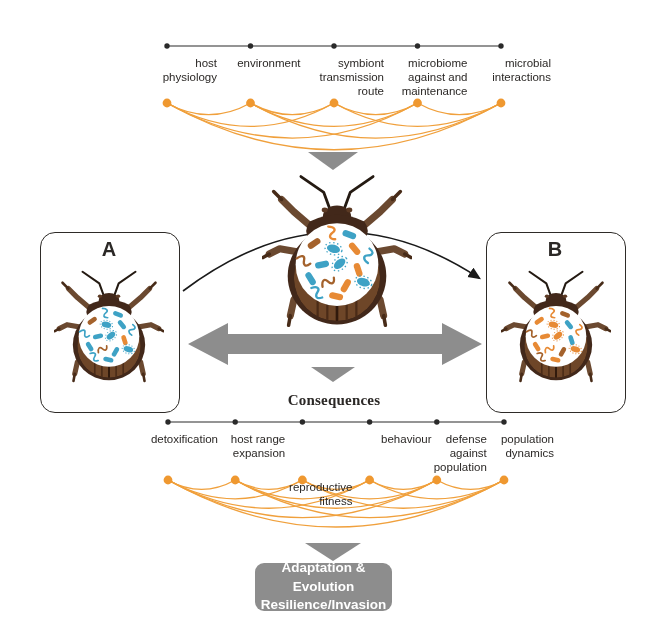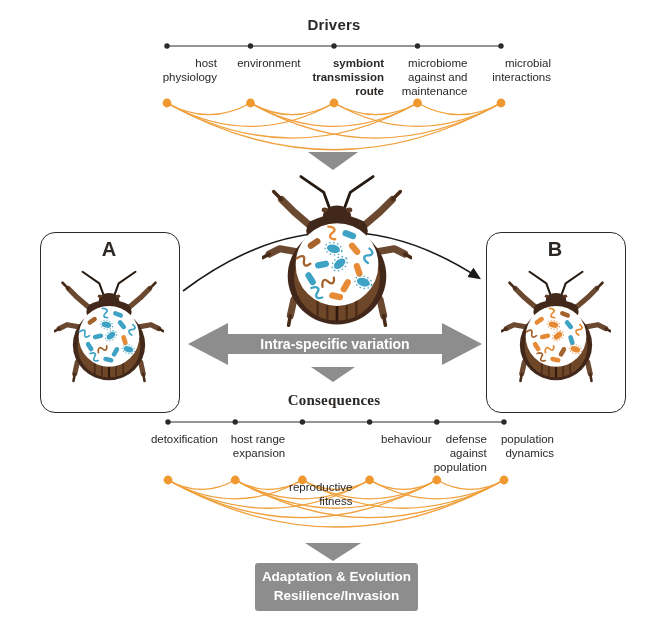--- a/index.html
+++ b/index.html
@@ -6,21 +6,21 @@
   .canvas{position:relative;width:664px;height:630px;background:#ffffff;
           font-family:"Liberation Sans",sans-serif;color:#2B2826;overflow:hidden;}
   .abs{position:absolute;}
   .fig-title{position:absolute;width:220px;text-align:center;font-weight:bold;font-size:15px;letter-spacing:.2px;}
   .node-label{position:absolute;font-size:11.5px;line-height:1.22;text-align:right;
               white-space:pre-line;transform:translateX(-50%);width:100px;}
   .panel{position:absolute;width:138px;height:179px;border:1.7px solid #2E2B28;border-radius:15px;background:transparent;}
   .panel-letter{position:absolute;width:138px;text-align:center;font-size:20px;font-weight:bold;}
   .arrow-label{position:absolute;left:188px;top:336px;width:294px;text-align:center;
                color:#fff;font-weight:bold;font-size:14px;}
-  .outcome{position:absolute;left:255px;top:563px;width:163px;height:48px;border-radius:3px;
+  .outcome{position:absolute;left:255px;top:563px;width:137px;height:48px;border-radius:9px;
            color:#fff;font-weight:bold;font-size:13.5px;line-height:1.4;text-align:center;
            white-space:pre-line;display:flex;align-items:center;justify-content:center;}
   svg{display:block;}
 </style>
 </head>
 <body>
 
 <div class="canvas">
 
   <svg id="bg" class="abs" style="left:0;top:0" width="664" height="630" viewBox="0 0 664 630">
@@ -97,28 +97,27 @@
         <circle cx="436.8" cy="480" r="4.4" fill="#EF9830"></circle>
         <circle cx="504" cy="480" r="4.4" fill="#EF9830"></circle>
       </g>
   </svg>
 
   <div class="panel" style="left:40px;top:232px;"></div>
   <div class="panel" style="left:486px;top:232px;"></div>
   <div class="panel-letter" style="left:40px;top:238px;">A</div>
   <div class="panel-letter" style="left:486px;top:238px;">B</div>
 
-  <div class="fig-title" style="left:224px;top:16px;">Drivers</div>
   <div class="fig-title" style="left:224px;top:392px;font-family:Liberation Serif, serif;">Consequences</div>
 
   <div id="drivers-labels">
       <div class="node-label" style="left: 167px; top: 56px;">host
 physiology</div>
       <div class="node-label" style="left: 250.5px; top: 56px;">environment</div>
-      <div class="node-label" style="left: 334px; top: 56px; font-weight: bold;">symbiont
+      <div class="node-label" style="left: 334px; top: 56px;">symbiont
 transmission
 route</div>
       <div class="node-label" style="left: 417.5px; top: 56px;">microbiome
 against and
 maintenance</div>
       <div class="node-label" style="left: 501px; top: 56px;">microbial
 interactions</div>
     </div>
   <div id="consequences-labels">
       <div class="node-label" style="left: 168px; top: 432px;">detoxification</div>
@@ -382,17 +381,16 @@
         </g>
         <g transform="translate(84,148) rotate(12)">
           <rect x="-8" y="-3.6" width="16" height="7.2" rx="3.6" fill="#E78A35"></rect>
         </g>
         <g transform="translate(62,144) rotate(55)">
           <path d="M-8,2 C-6,-5 -2,-6 0,-1 C2,4 6,5 8,-2" fill="none" stroke="#A4622C" stroke-width="2.6" stroke-linecap="round"></path>
         </g>
       </svg>
     </div>
 
-  <div class="arrow-label">Intra-specific variation</div>
 
   <div class="outcome" style="background: rgb(141, 141, 141);">Adaptation &amp; Evolution
 Resilience/Invasion</div>
 </div>
 
 </body></html>

